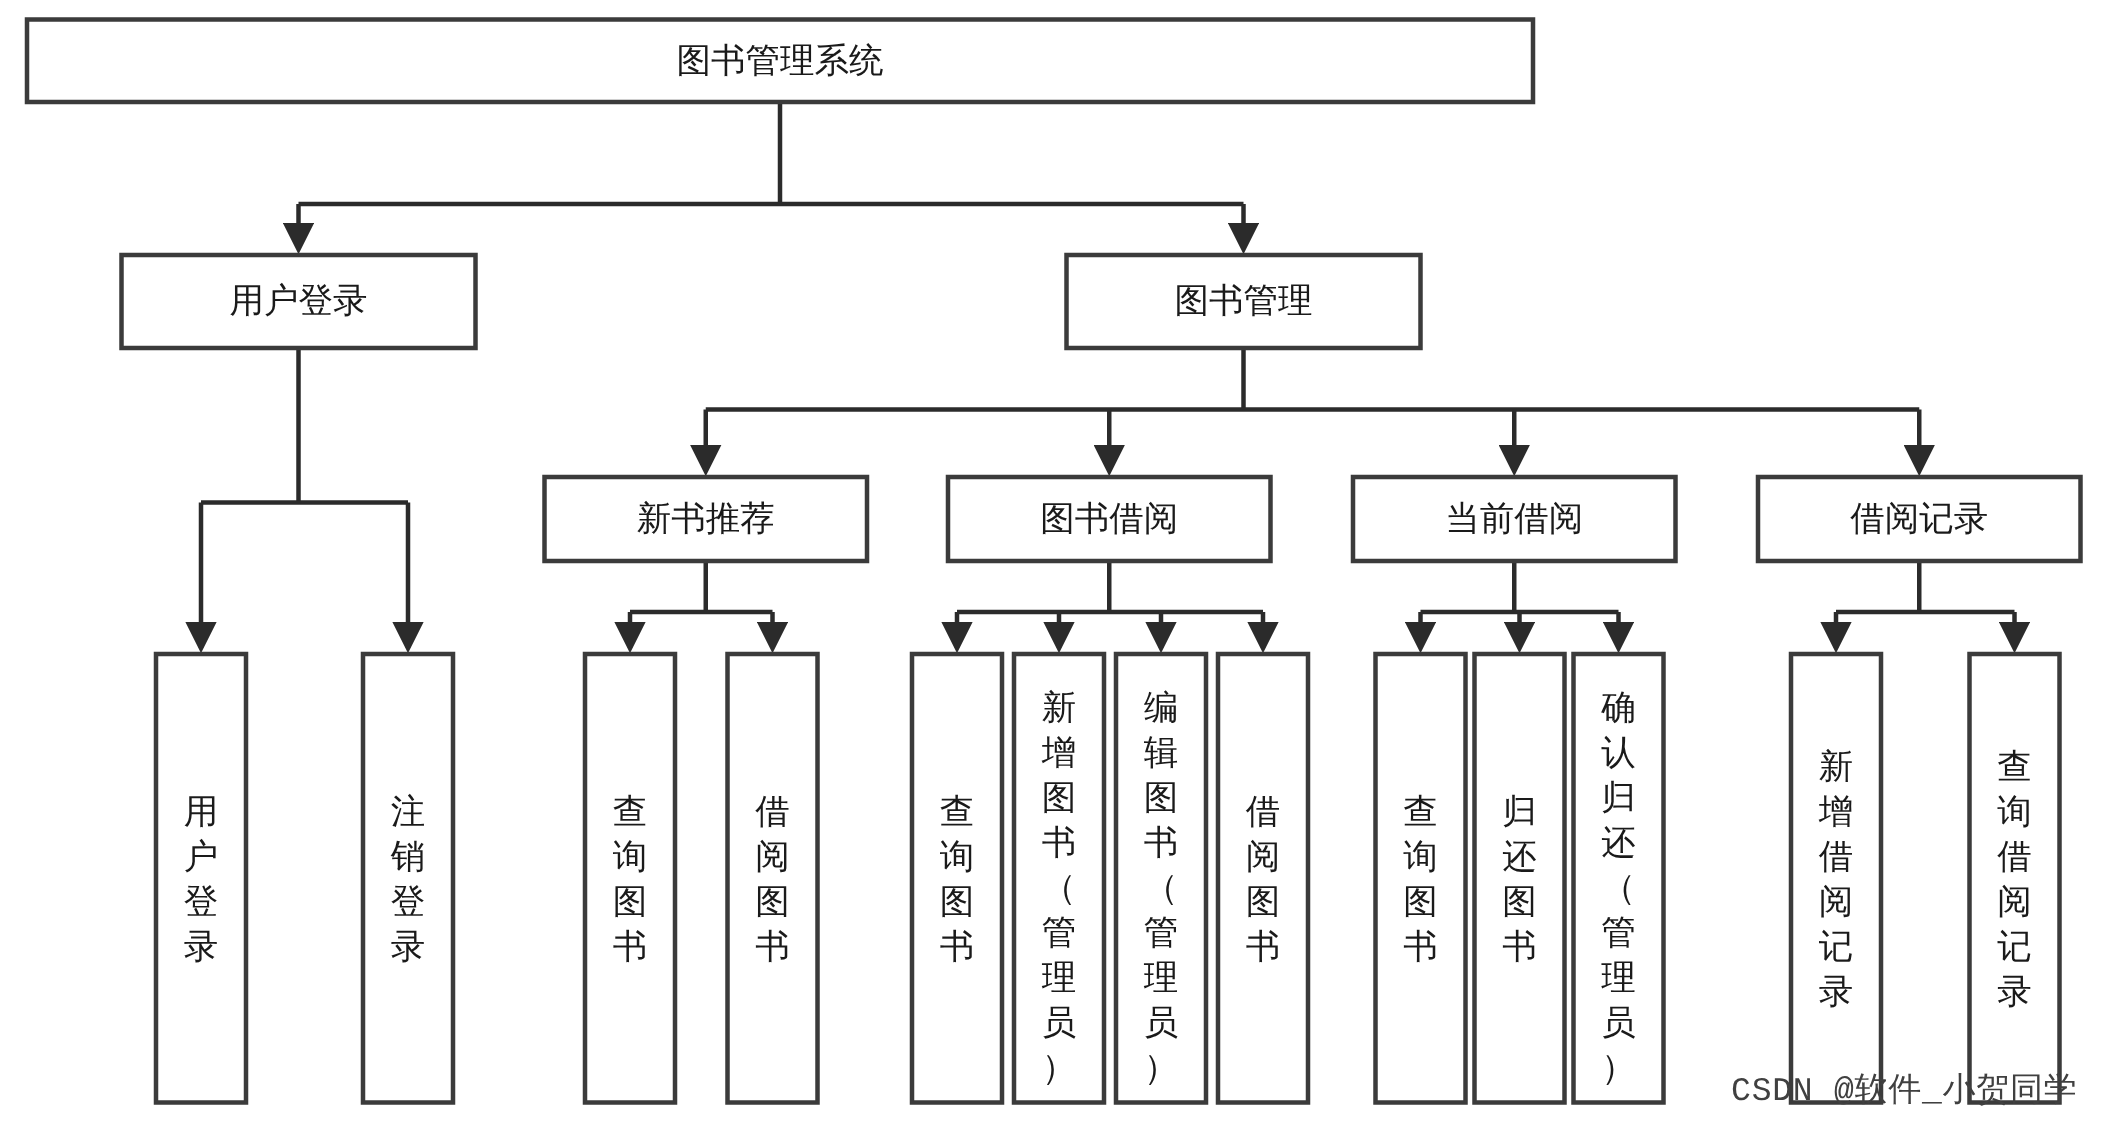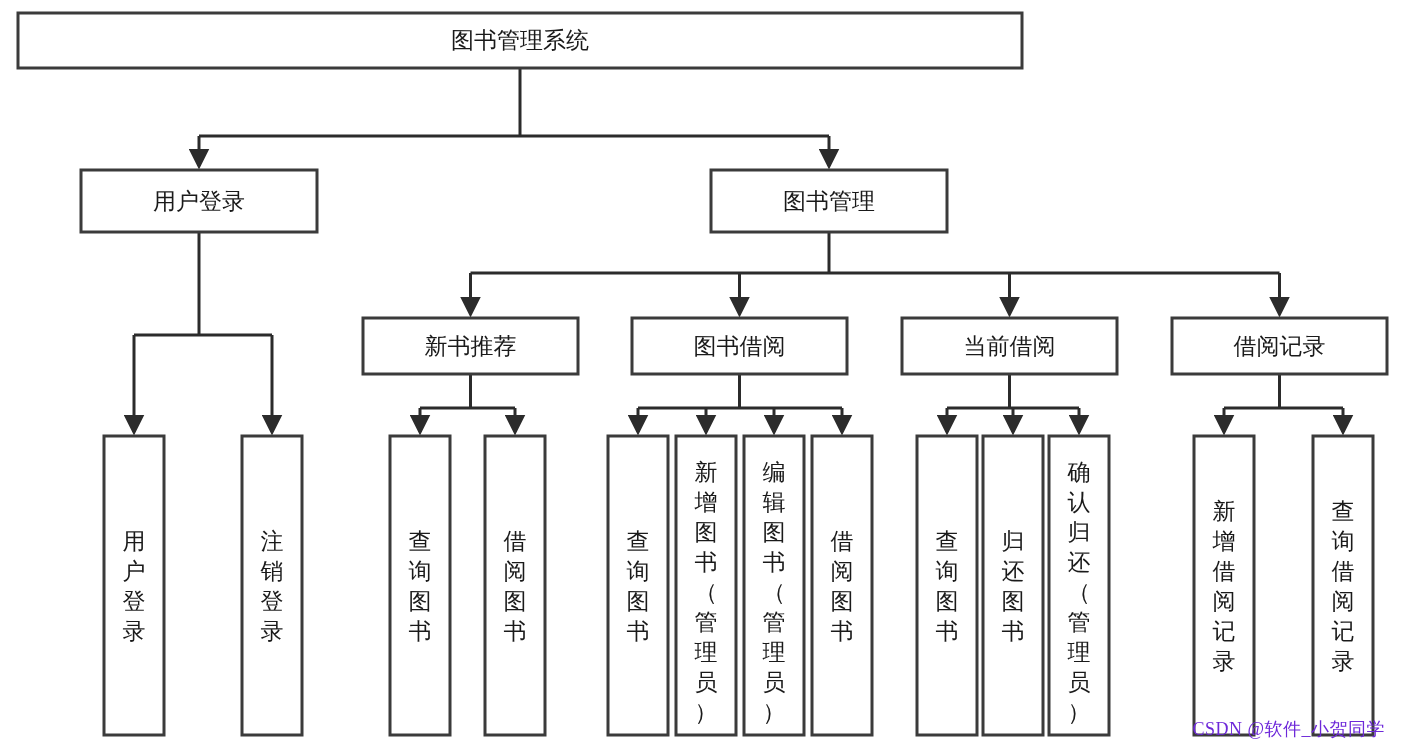--- a/index.html
+++ b/index.html
@@ -41,23 +41,23 @@
     stroke-width: 3;
     fill: none;
   }
   .arrowhead {
     fill: #2b2b2b;
   }
   .watermark {
     position: absolute;
     right: 8px;
     bottom: 6px;
-    color: #6d28d9;
-    font-size: 18px;
-    font-family: Liberation Serif, serif;
+    color: #404040;
+    font-size: 22px;
+    font-family: Liberation Mono, monospace;
     letter-spacing: 0.5px;
     pointer-events: none;
     user-select: none;
   }
 </style>
 </head>
 <body>
 
 <div id="canvas">
   <svg id="diagram" viewBox="0 0 1405 747">

